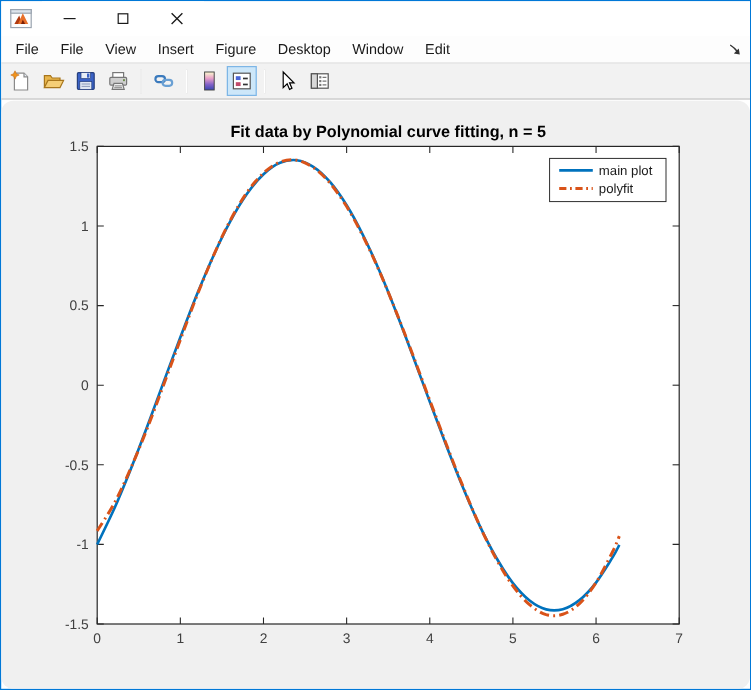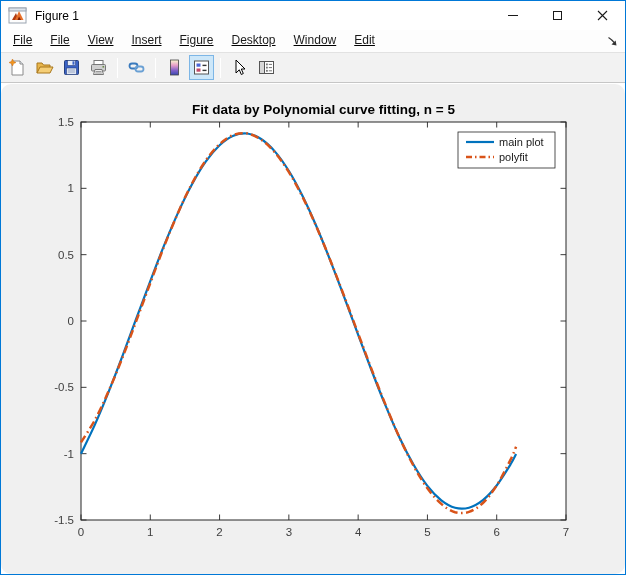--- a/index.html
+++ b/index.html
@@ -10,21 +10,21 @@
   }
   
   .titlebar { height: 29px; background: #fff; display: flex; align-items: center; }
   .app-icon { width: 20px; height: 17px; margin: 0 7px 0 7px; position: relative; }
   .title-text { font-size: 12px; color: #000; flex: 1 1 auto; }
   .win-controls { display: flex; height: 29px; }
   .win-btn { width: 45px; height: 29px; display: flex; align-items: center; justify-content: center; background: #fff; border: none; cursor: default; }
   .glyph-min { width: 10px; height: 1px; background: #1a1a1a; display: block; }
   .glyph-max { width: 9px; height: 9px; border: 1px solid #1a1a1a; display: block; }
   
-  .menubar { height: 22px; background: #fdfdfd; display: flex; padding-left: 3px; text-decoration: underline; }
+  .menubar { height: 22px; background: #fdfdfd; display: flex; align-items: center; padding-left: 3px; }
   .menu-item { font-size: 12px; color: #1a1a1a; padding: 3px 9px; }
   .menubar-spacer { flex: 1; }
   .dock-arrow { padding: 0 7px 0 0; display: flex; align-items: center; }
   
   .toolbar {
     height: 31px; background: #f2f2f2;
     border-top: 1px solid #e2e2e2; border-bottom: 1px solid #c6c6c6;
     display: flex; align-items: center; padding-left: 3px;
   }
   .tool-btn { width: 25px; height: 25px; margin: 0 1px; border: 1px solid transparent; background: transparent; display: flex; align-items: center; justify-content: center; }
@@ -42,21 +42,20 @@
   <div class="titlebar">
     <div class="app-icon">
       <svg width="20" height="17" viewBox="0 0 20 17">
         <rect x="1" y="1" width="17" height="15" fill="#fdfdfd" stroke="#9aa4b0" stroke-width="1"></rect>
         <rect x="1" y="1" width="17" height="3" fill="#dde4ec" stroke="#9aa4b0" stroke-width="1"></rect>
         <polygon points="4,13 8,6 10.5,13" fill="#b03a10"></polygon>
         <polygon points="7,13 11,4 15.5,13" fill="#e8702a"></polygon>
         <polygon points="9.5,13 11,9.5 13,13" fill="#7a1f05"></polygon>
       </svg>
     </div>
-    <span class="title-text">Figure 1</span>
     <div class="win-controls">
       <button class="win-btn">
         <span class="glyph-min"></span>
       </button>
       <button class="win-btn">
         <span class="glyph-max"></span>
       </button>
       <button class="win-btn">
         <svg width="11" height="11" viewBox="0 0 11 11">
           <path d="M1 1 L10 10 M10 1 L1 10" stroke="#1a1a1a" stroke-width="1.1" fill="none"></path>

